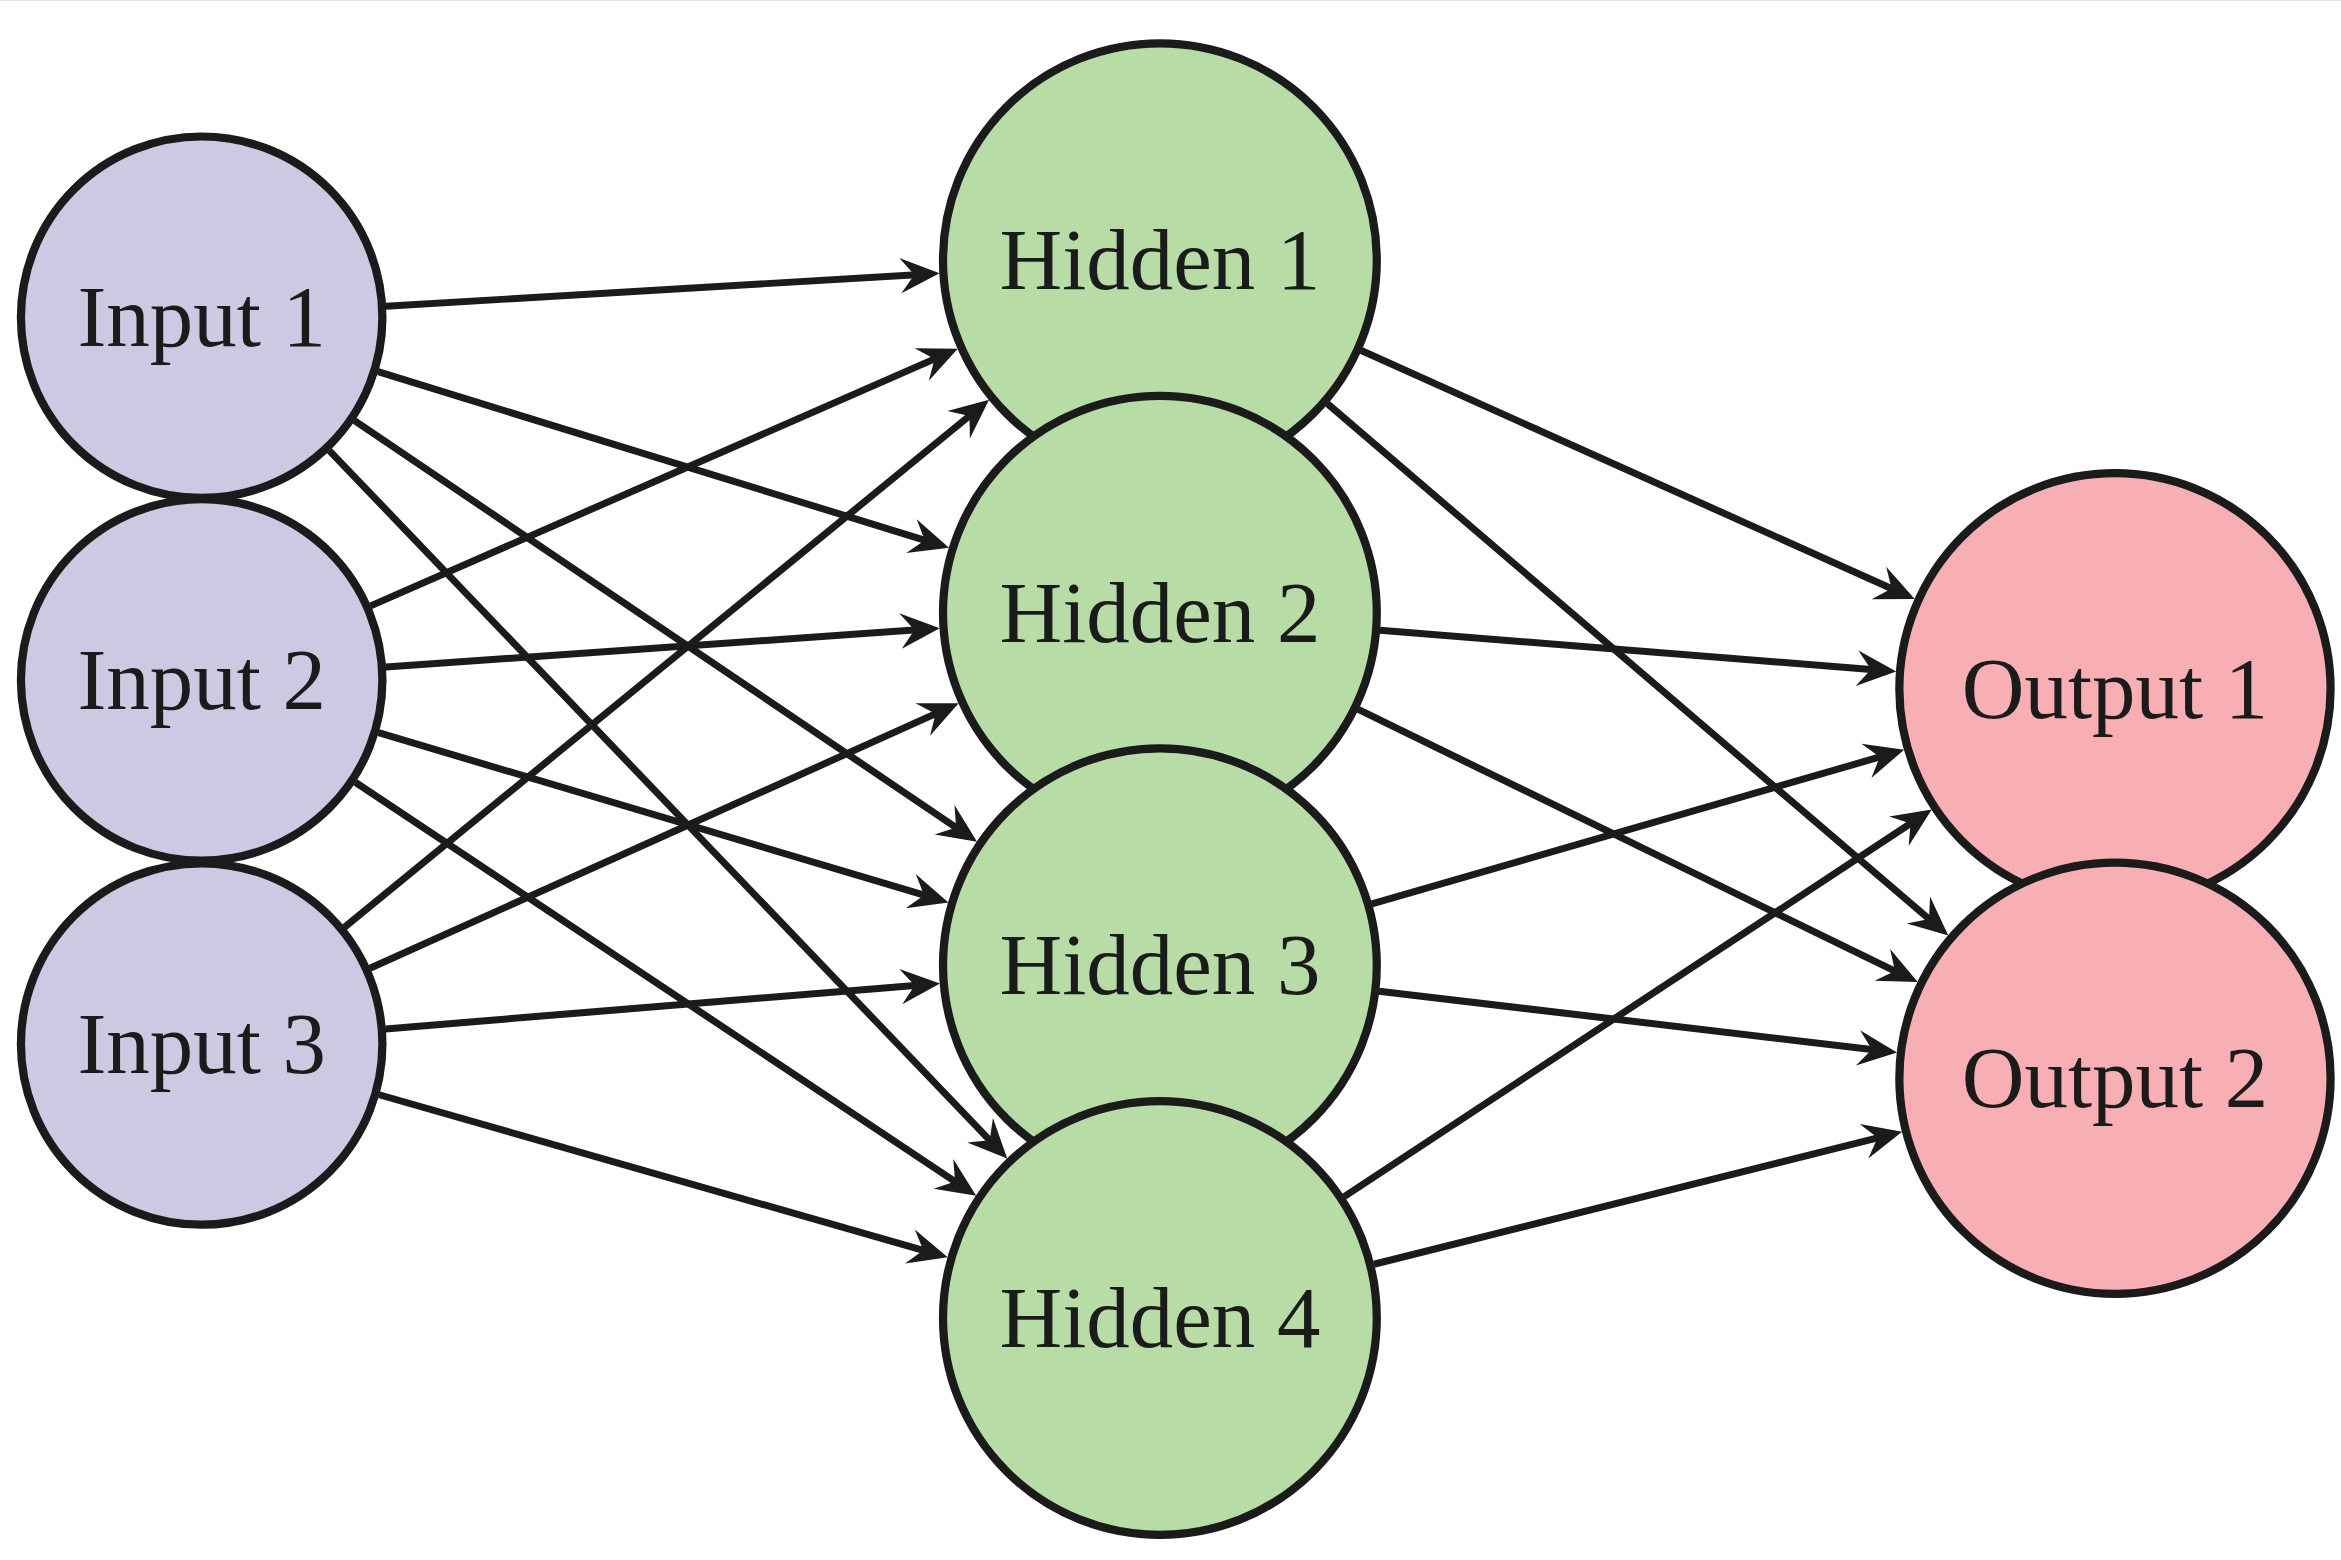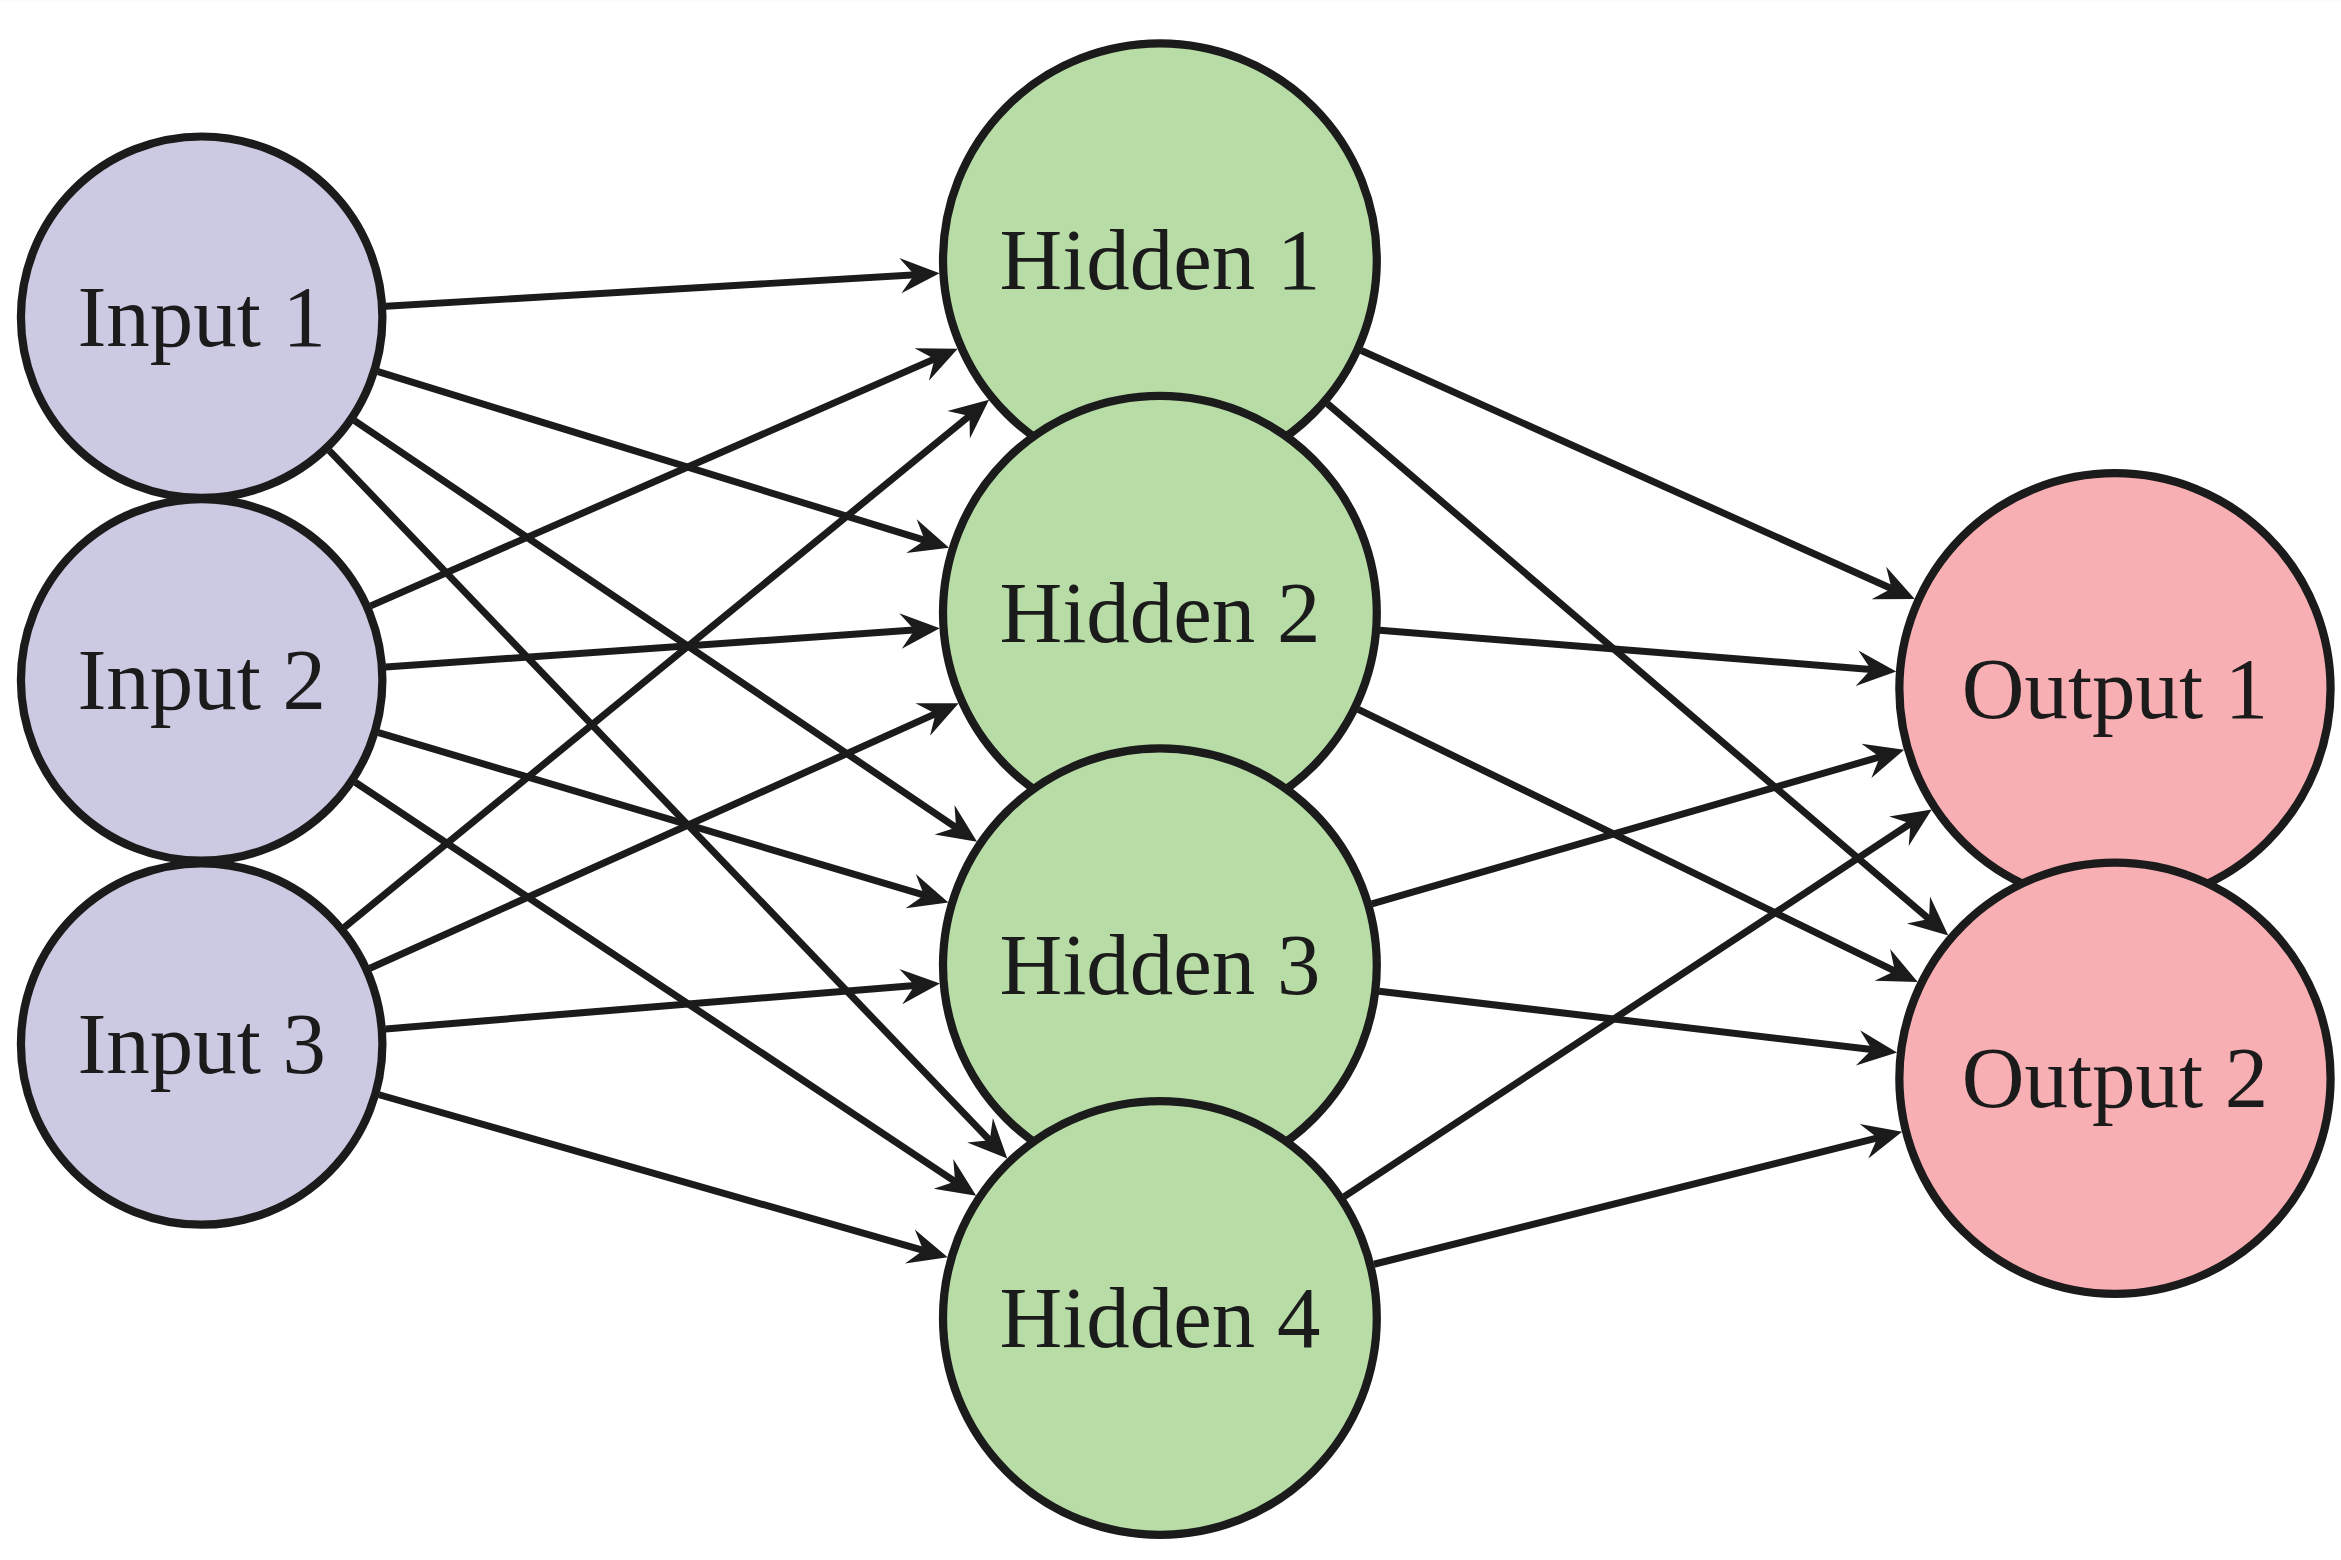--- a/index.html
+++ b/index.html
@@ -4,21 +4,21 @@
 <style>
   html, body {
     margin: 0;
     padding: 0;
     background: #ffffff;
   }
   .stage {
     position: relative;
     width: 2342px;
     height: 1561px;
-    background: #e5e5e5;
+    background: #0369a1;
     overflow: hidden;
   }
   svg {
     display: block;
     width: 100%;
     height: 100%;
   }
   text.node-label {
     font-family: "Liberation Serif", "DejaVu Serif", serif;
     text-anchor: middle;

